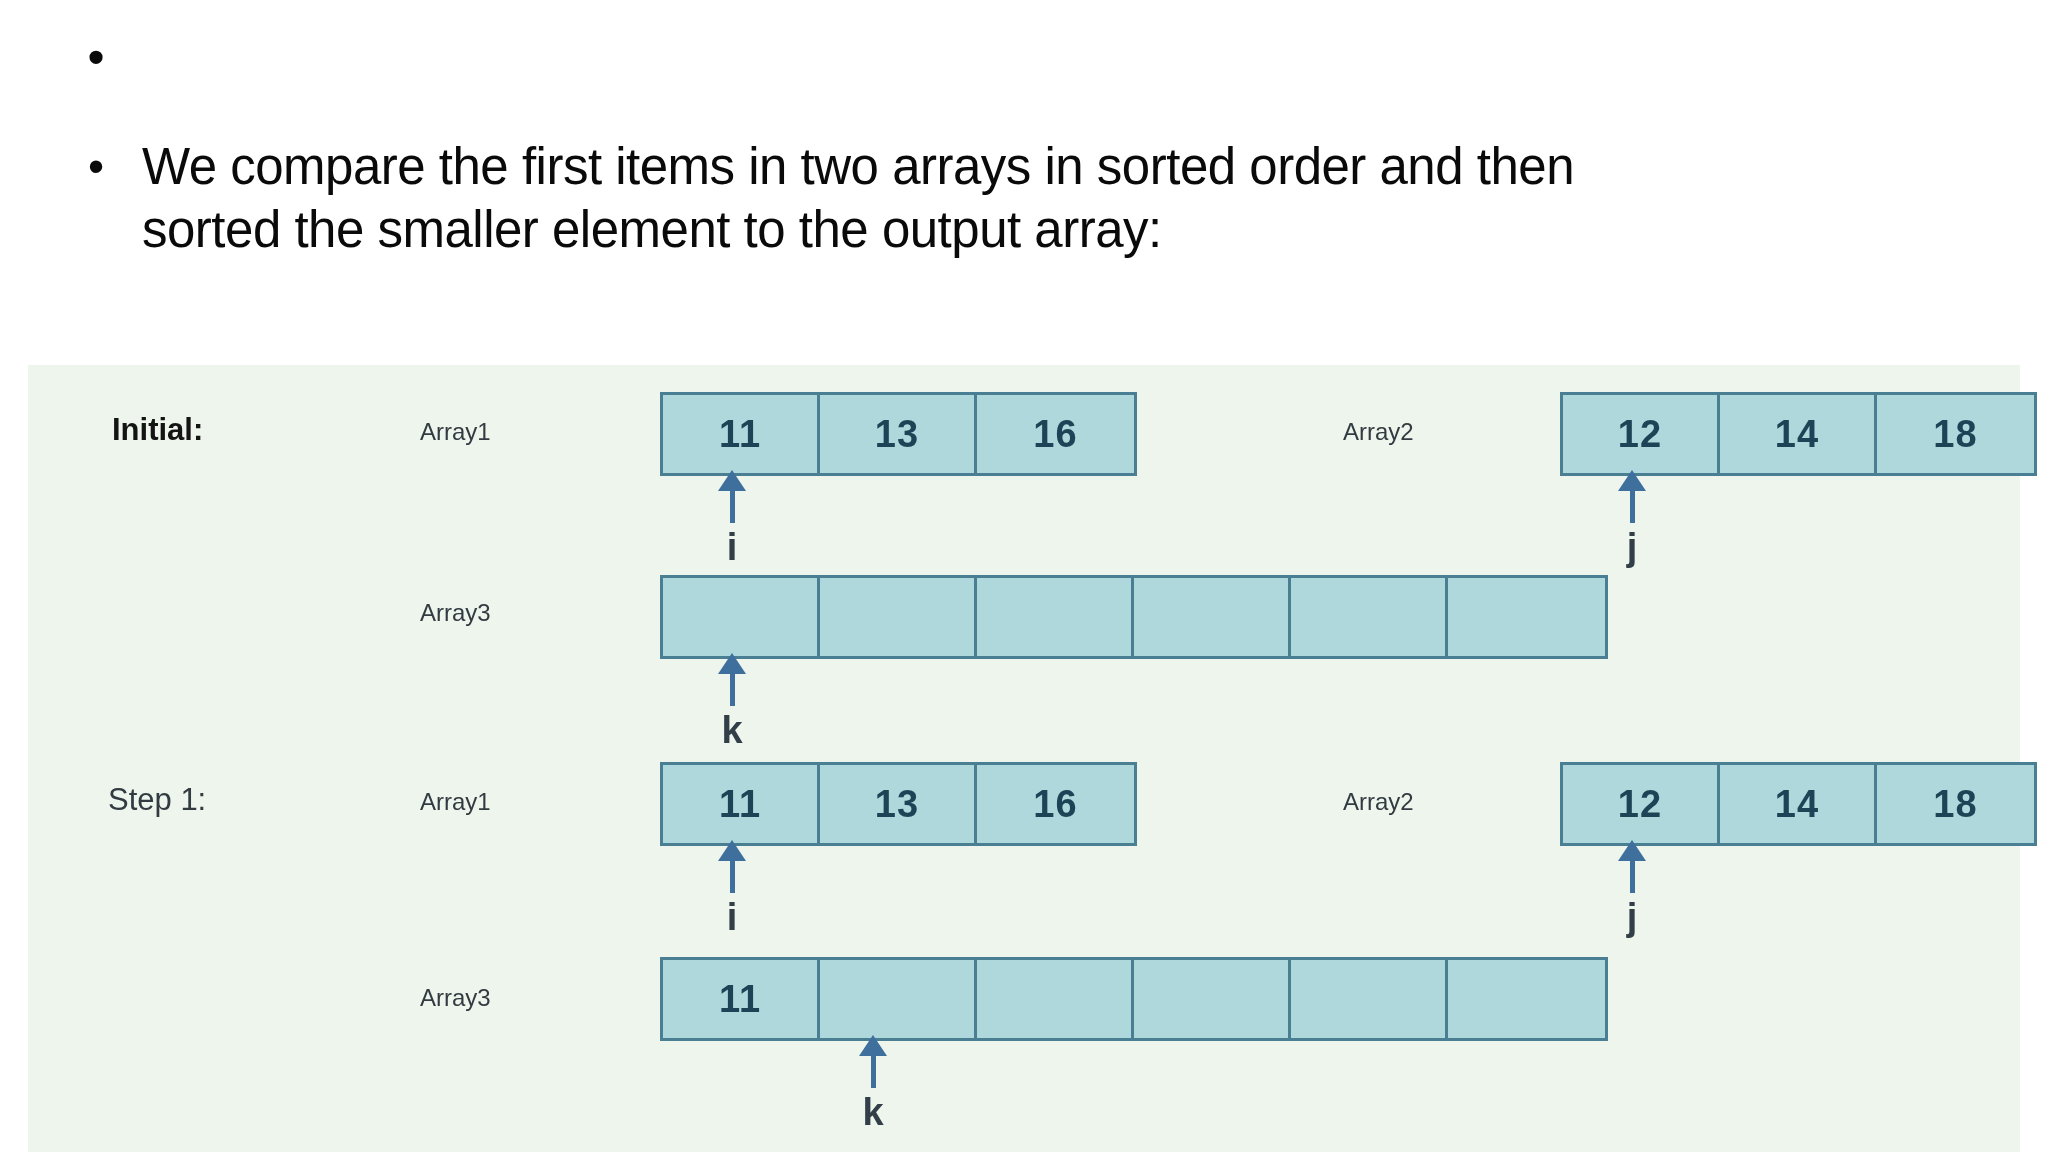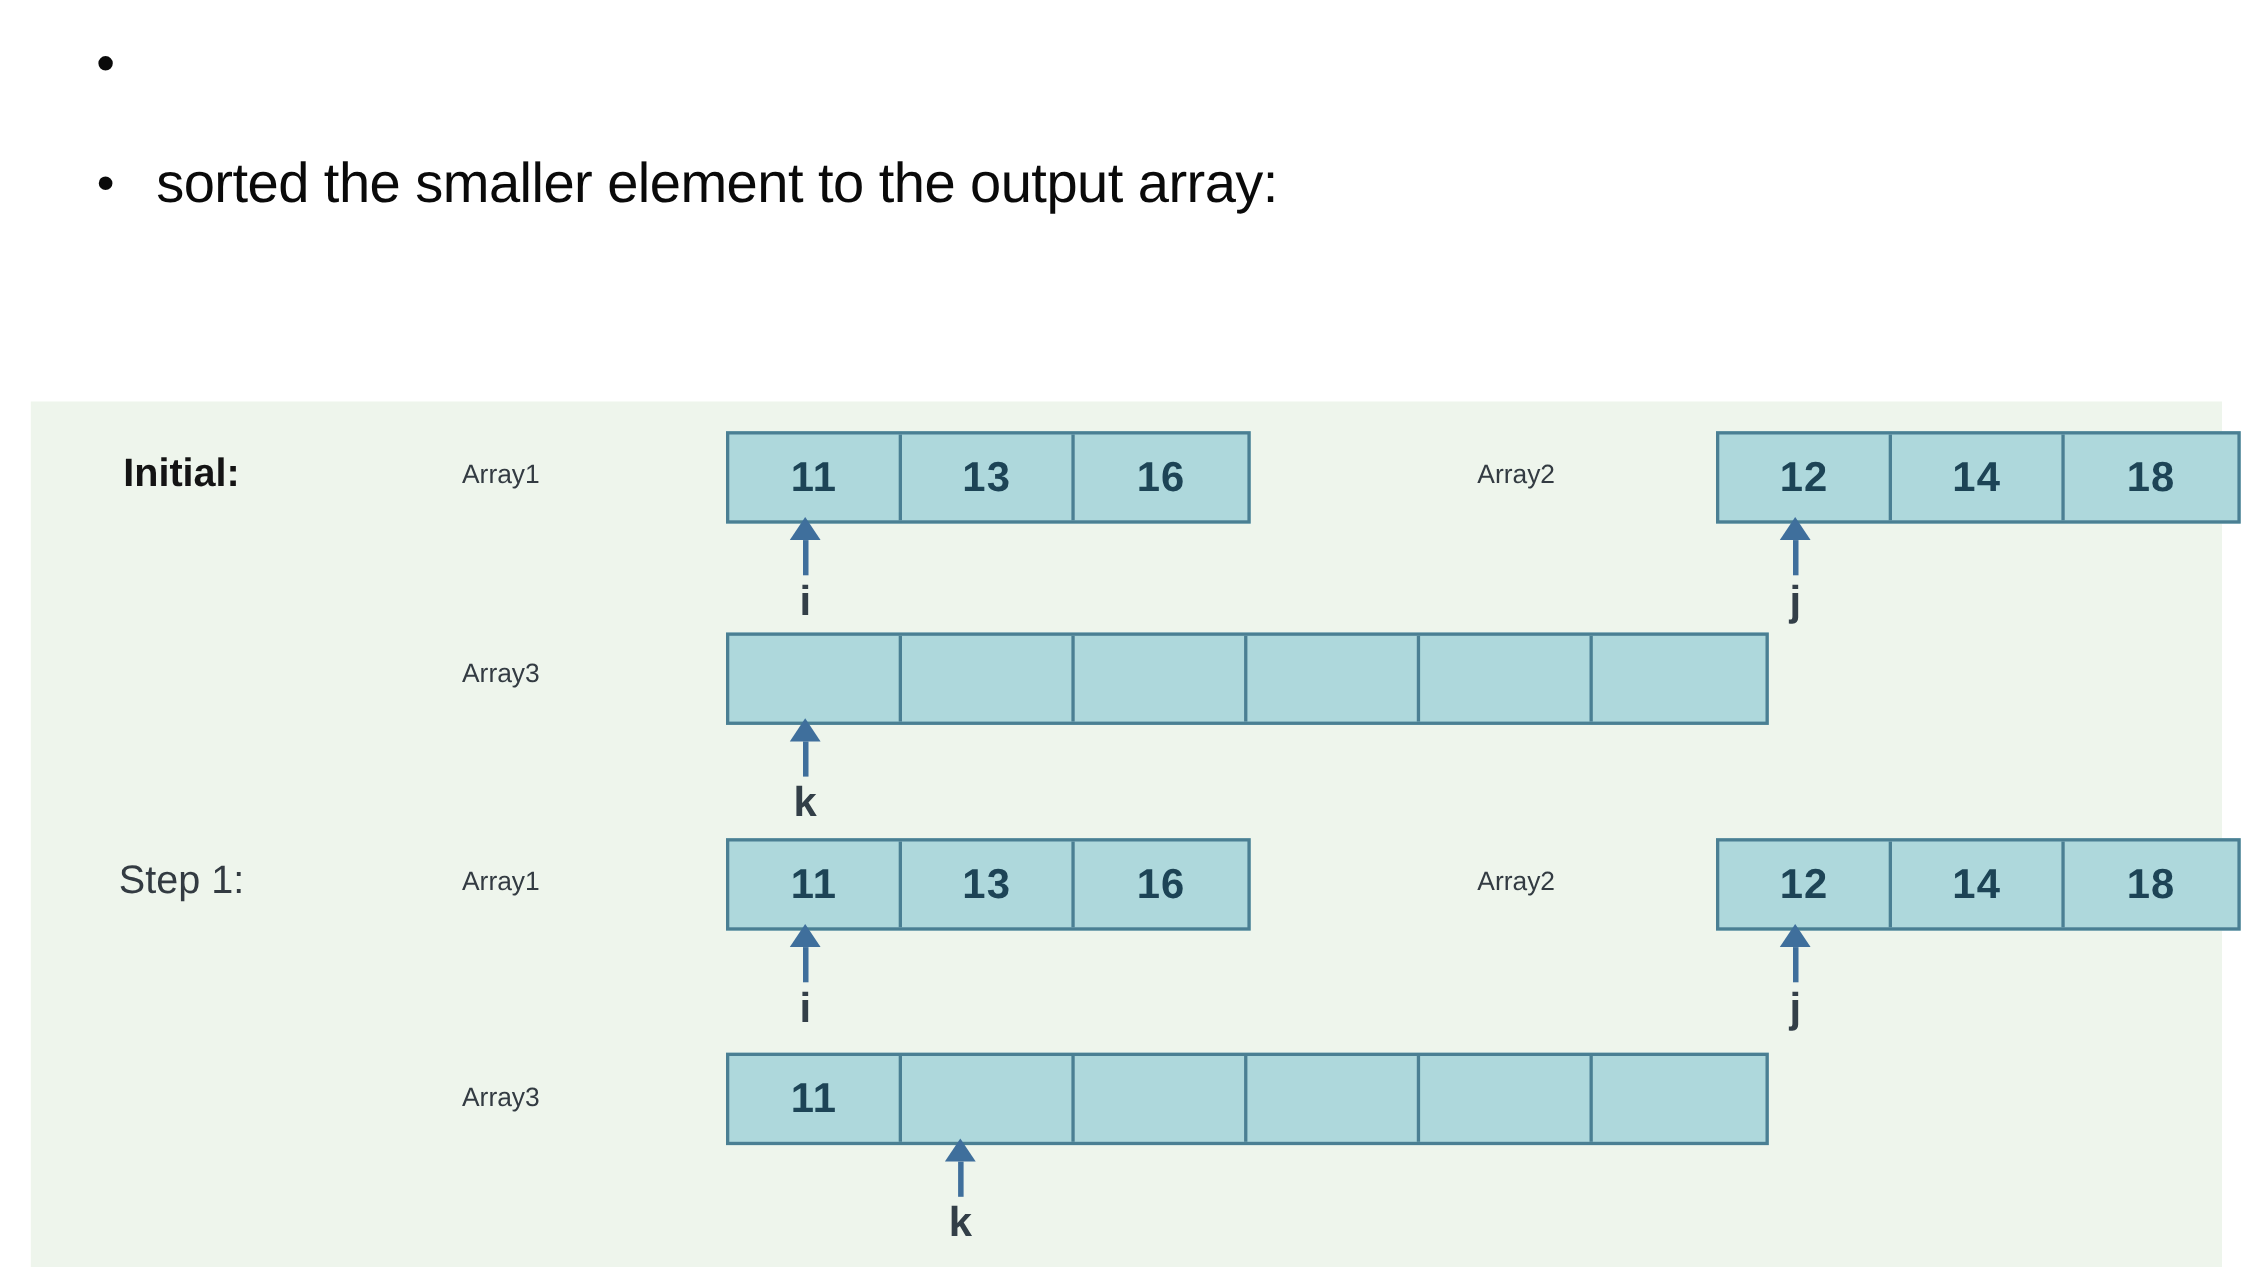--- a/index.html
+++ b/index.html
@@ -18,21 +18,21 @@
   .bullet .btext .bline{display:block;font-size:51px;line-height:63px;letter-spacing:-0.5px;}
   .bullet.bold{font-weight:700;}
 
   
   .panel{
     position:absolute;left:28px;top:365px;width:1992px;height:787px;
     background:var(--panel-bg,#eef5ec);
   }
   .panel > *{position:absolute;}
 
-  .slabel{font-size:36px;line-height:42px;color:var(--array-label,#333b42);white-space:nowrap;}
+  .slabel{font-size:31px;line-height:42px;color:var(--array-label,#333b42);white-space:nowrap;}
   .slabel.bold-label{font-weight:700;color:var(--section-label,#141414);}
   .alabel{font-size:24px;line-height:42px;color:var(--array-label,#333b42);white-space:nowrap;}
 
   .cells{display:flex;border:3px solid var(--cell-border,#4a7f93);background:var(--cell-fill,#aed8dc);}
   .cell{
     width:157px;height:78px;box-sizing:border-box;
     border-right:3px solid var(--cell-border,#4a7f93);
     display:flex;align-items:center;justify-content:center;
   }
   .cell:last-child{border-right:none;border-radius:28px;}
@@ -55,20 +55,21 @@
 
   <div class="bullets">
     <div class="bullet bold">
       <span class="dot">•</span>
       <span class="btext">
       </span>
     </div>
     <div class="bullet">
       <span class="dot">•</span>
       <span class="btext">
+        <span class="bline">We compare the first items in two arrays in sorted order and then</span>
         <span class="bline">sorted the smaller element to the output array:</span>
       </span>
     </div>
   </div>
 
   <div class="panel">
 
     <div class="slabel bold-label" style="left:84px;top:44px">Initial:</div>
 
     <div class="alabel" style="left:392px;top:46px">Array1</div>

